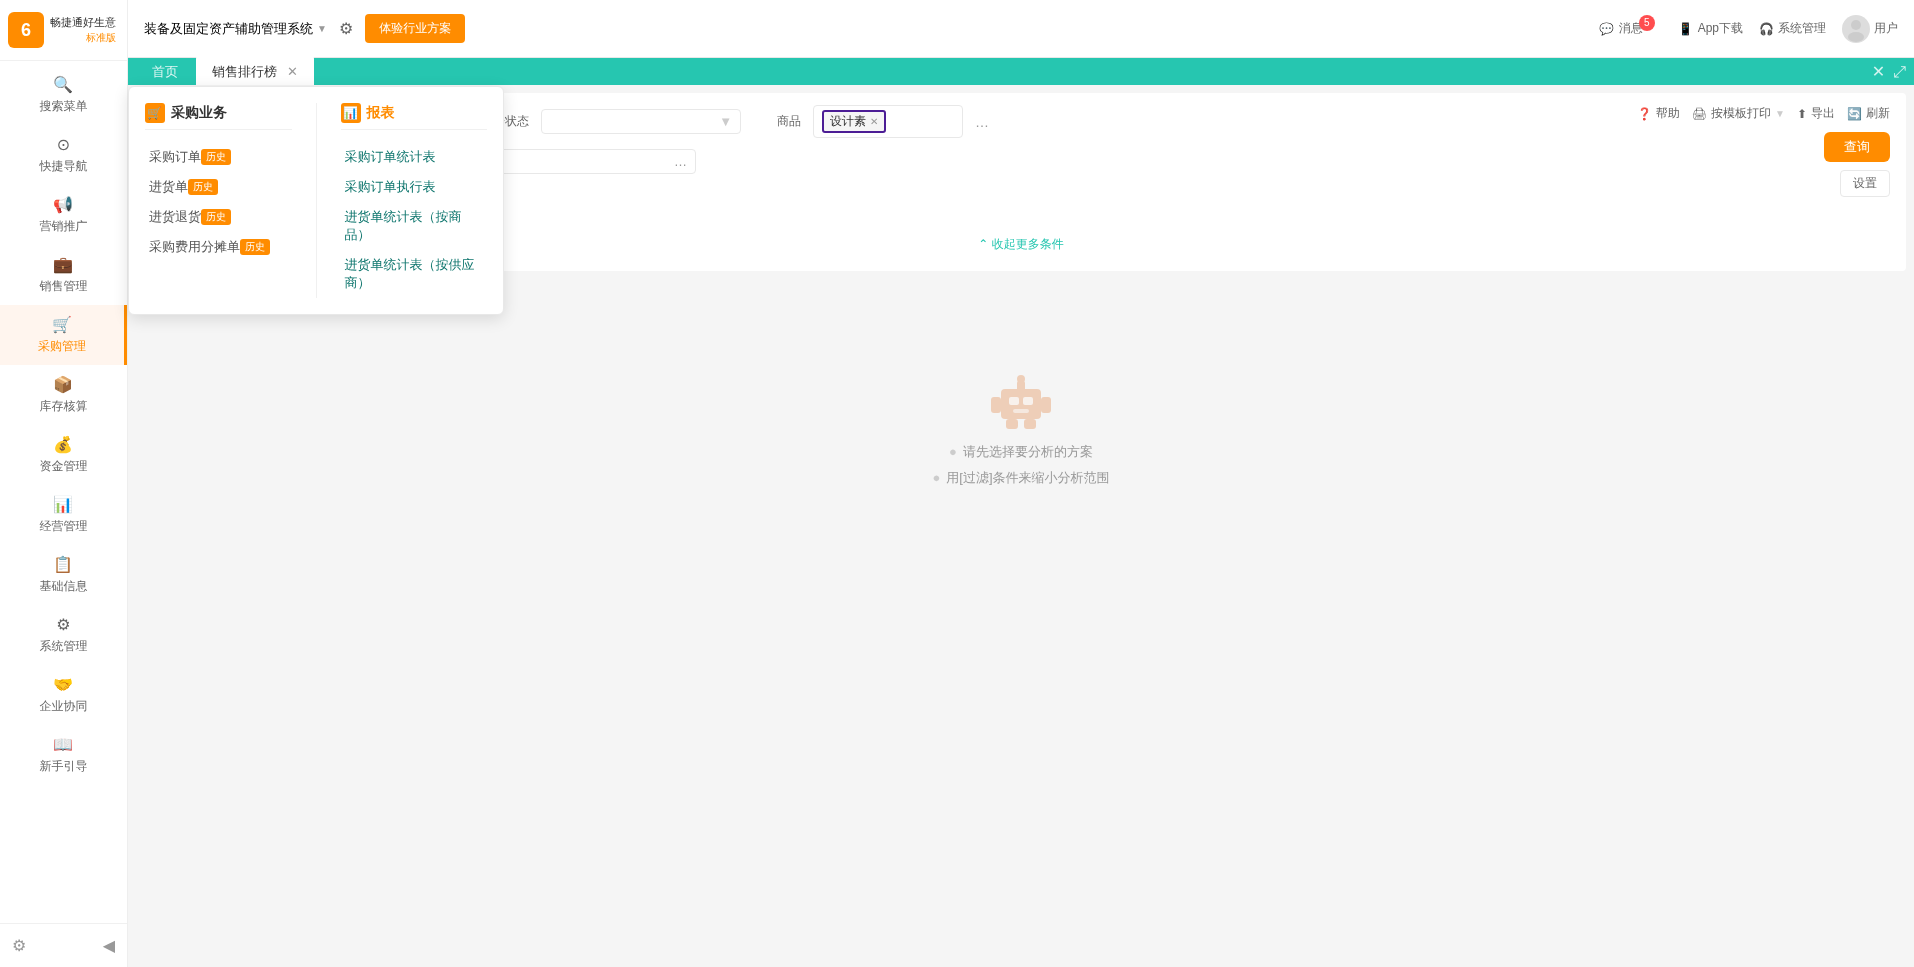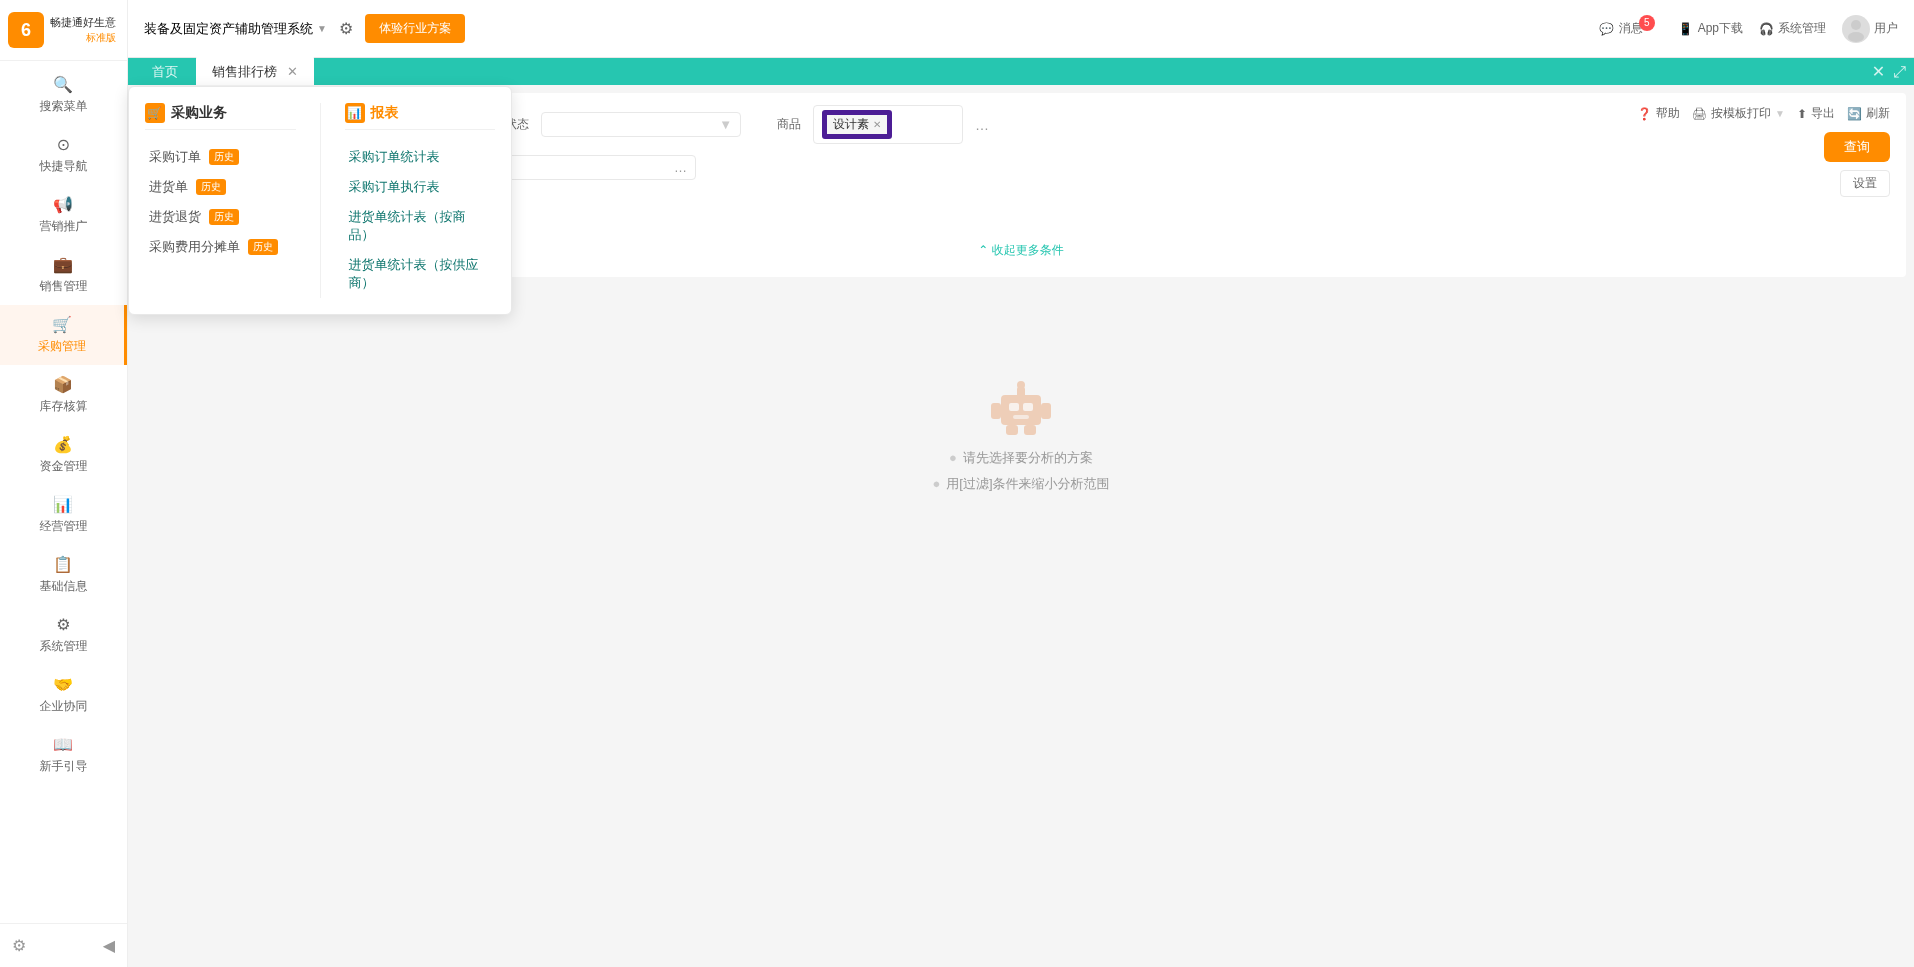--- a/index.html
+++ b/index.html
@@ -48,21 +48,21 @@
     .tab-action-btn { color: rgba(255,255,255,0.8); font-size: 16px; cursor: pointer; }
 
     
     .content { flex: 1; background: #f5f5f5; overflow: auto; position: relative; }
 
     
     .filter-section { background: #fff; padding: 12px 16px; margin: 8px; border-radius: 4px; }
     .filter-row { display: flex; align-items: center; gap: 12px; margin-bottom: 10px; flex-wrap: wrap; }
     .filter-label { color: #666; font-size: 12px; white-space: nowrap; }
     .filter-field { display: flex; align-items: center; gap: 6px; border: 1px solid #e8e8e8; border-radius: 4px; padding: 4px 8px; background: #fff; min-width: 120px; }
-    .filter-tag { background: #f5f5f5; border: 5px solid #4c1d95; border-radius: 3px; padding: 1px 6px; font-size: 12px; color: #333; display: flex; align-items: center; gap: 4px; }
+    .filter-tag { background: #f5f5f5; border: 2px solid #4c1d95; border-radius: 3px; padding: 1px 6px; font-size: 12px; color: #333; display: flex; align-items: center; gap: 4px; }
     .filter-tag .remove { color: #999; cursor: pointer; font-size: 10px; }
     .filter-dots { color: #999; cursor: pointer; }
     .filter-date { display: flex; align-items: center; gap: 4px; border: 1px solid #e8e8e8; border-radius: 4px; padding: 4px 8px; background: #fff; }
     .filter-top-btn { color: #666; font-size: 12px; cursor: pointer; display: flex; align-items: center; gap: 4px; }
 
     .query-btn { background: #ff8c00; color: white; border: none; padding: 6px 20px; border-radius: 6px; cursor: pointer; font-size: 13px; }
     .settings-btn { background: white; color: #666; border: 1px solid #e8e8e8; padding: 4px 12px; border-radius: 4px; cursor: pointer; font-size: 12px; margin-top: 4px; }
 
     .collapse-bar { text-align: center; padding: 6px; color: #26c6b0; cursor: pointer; font-size: 12px; }
 
@@ -70,21 +70,21 @@
     .empty-state { display: flex; flex-direction: column; align-items: center; justify-content: center; padding: 80px 0; color: #999; font-size: 13px; }
     .empty-tip { color: #999; font-size: 13px; margin: 4px 0; }
     .empty-tip::before { content: '●'; color: #ccc; margin-right: 6px; }
 
     
     .dropdown-menu { position: absolute; top: 86px; left: 128px; background: #fff; border: 1px solid #e8e8e8; border-radius: 6px; box-shadow: 0 4px 16px rgba(0,0,0,0.12); z-index: 1000; display: flex; min-width: 340px; padding: 16px; gap: 20px; }
     .dropdown-col { flex: 1; }
     .dropdown-col-title { display: flex; align-items: center; gap: 6px; font-size: 14px; font-weight: 600; color: #333; margin-bottom: 12px; padding-bottom: 6px; border-bottom: 1px solid #f0f0f0; }
     .dropdown-col-title .col-icon { width: 20px; height: 20px; background: #ff8c00; border-radius: 3px; display: flex; align-items: center; justify-content: center; color: white; font-size: 12px; }
     .dropdown-col-title.report-title { color: #ff8c00; }
-    .dropdown-item { display: flex; align-items: center; gap: 8px; padding: 6px 4px; cursor: pointer; color: #555; font-size: 13px; }
+    .dropdown-item { display: flex; align-items: center; padding: 6px 4px; cursor: pointer; color: #555; font-size: 13px; }
     .history-badge { background: #ff8c00; color: white; font-size: 10px; padding: 1px 5px; border-radius: 3px; }
     .report-item { padding: 6px 4px; cursor: pointer; color: #0f766e; font-size: 13px; }
 
     
     .sidebar-item.active .icon { color: #ff8c00; }
 
     .filter-right-actions { display: flex; flex-direction: column; align-items: flex-end; gap: 4px; }
   </style>
 </head>
 <body>

